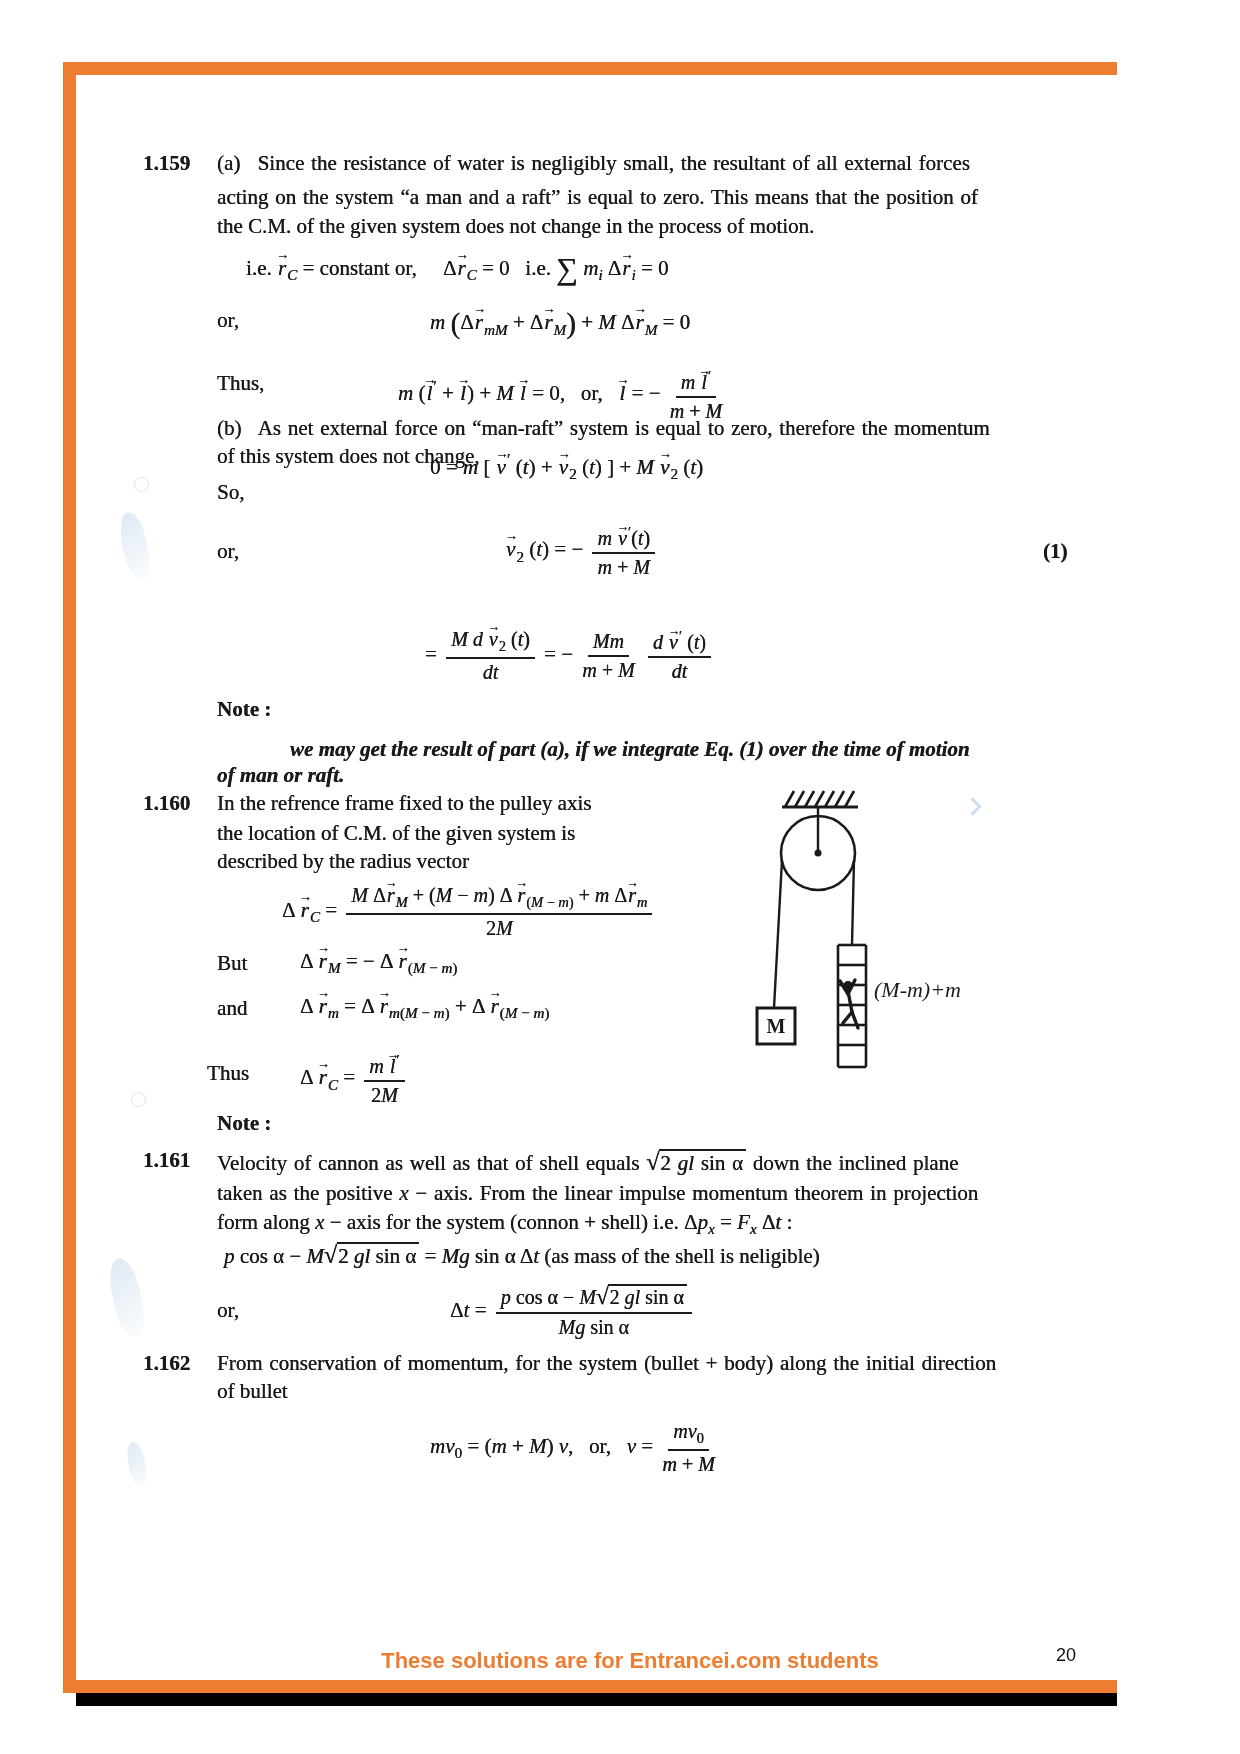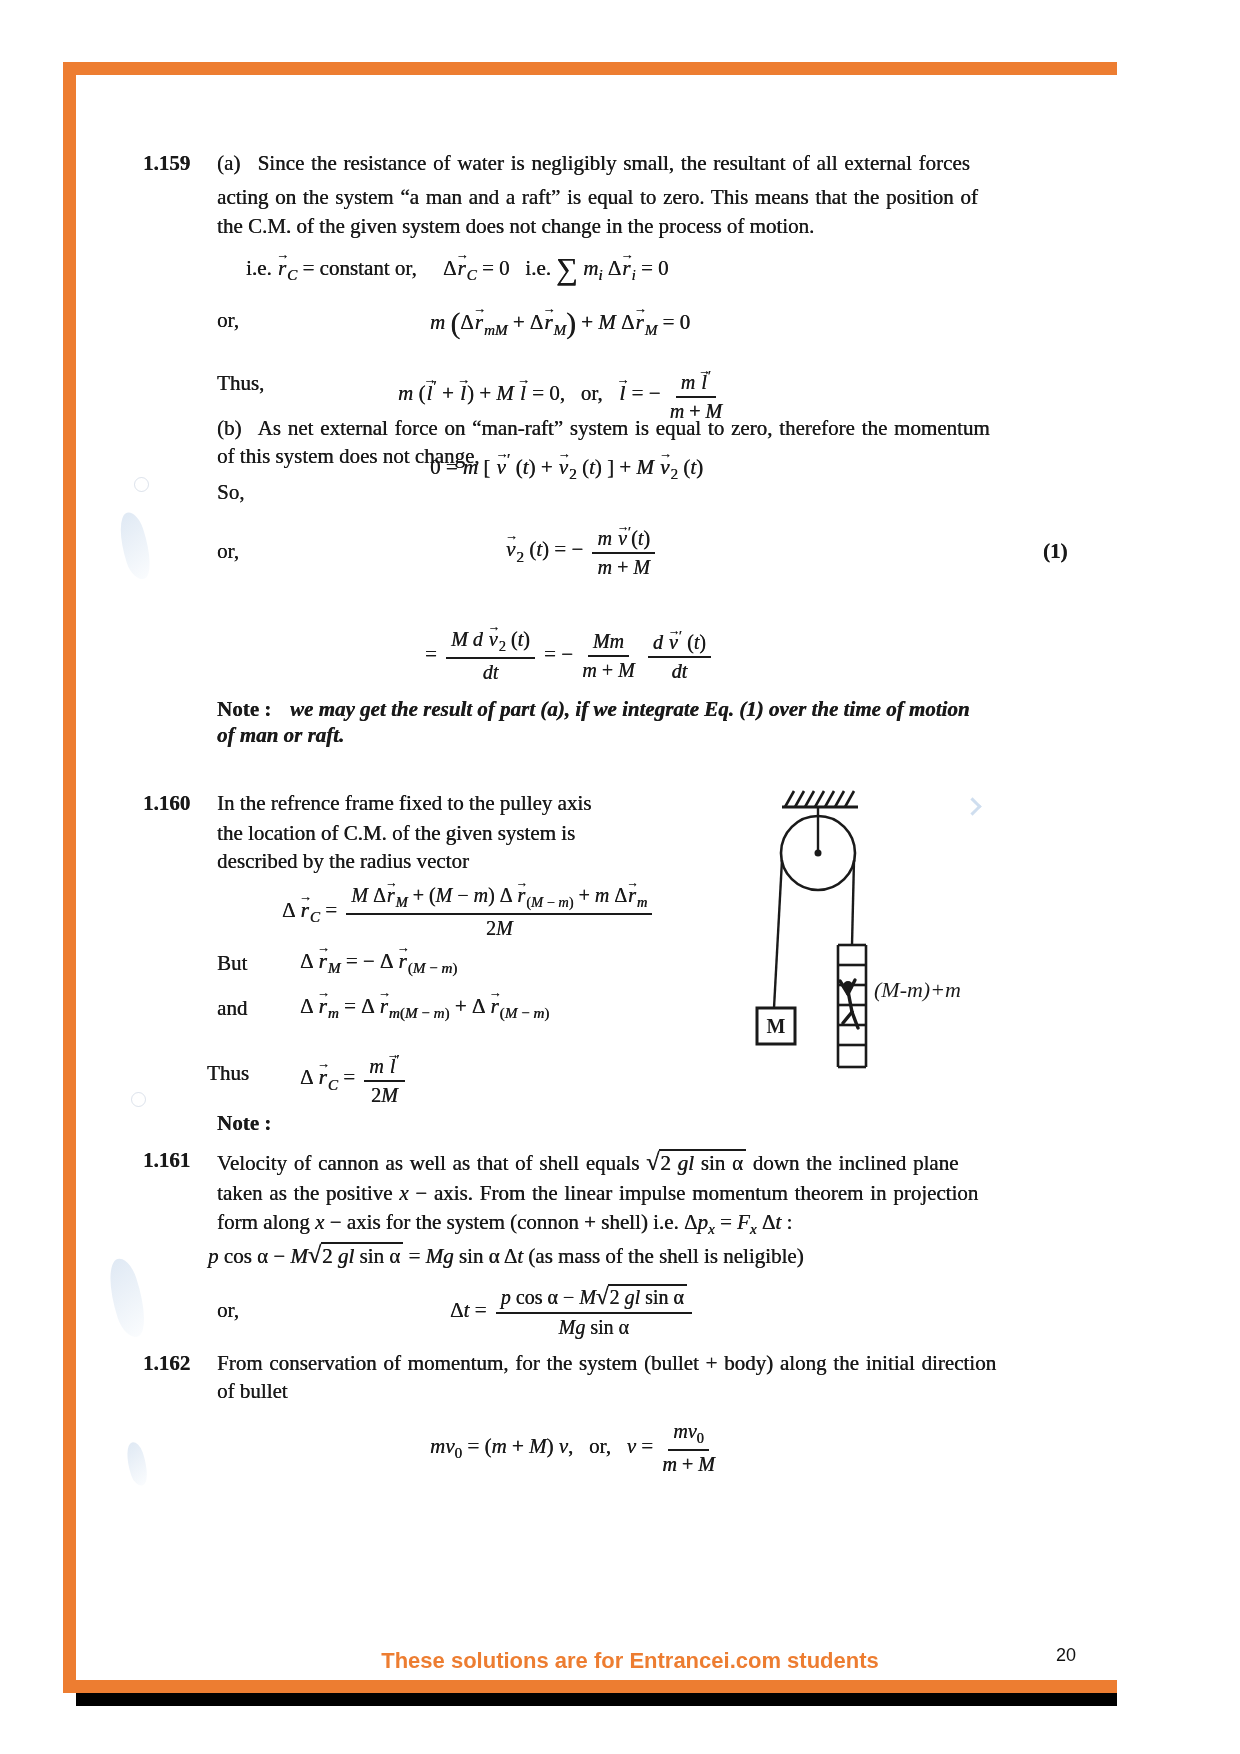--- a/index.html
+++ b/index.html
@@ -7,21 +7,21 @@
   .page { position:relative; width:1117px; height:1754px; background:#ffffff;
           font-family:"Liberation Serif","DejaVu Serif",serif; color:var(--ink); overflow:hidden;border-radius:16px; }
   .frame { position:absolute; left:63px; top:62px; width:1115px; height:1631px;
            border:13px solid var(--orange); box-shadow:13px 13px 0 0 var(--shadow);
            background:#ffffff; box-sizing:border-box; }
   .row { position:absolute; white-space:nowrap; font-size:21px; line-height:1.25;
          text-shadow:0.35px 0 0 currentColor; }
   .num  { font-weight:bold; }
   .just { word-spacing:1.5px; }
   .note-label { font-weight:bold; }
-  .note-text  { font-style:italic; font-weight:bold; }
+  .note-text  { font-style:italic; font-weight:bold;margin-top:40px; }
   .eqnum { font-weight:bold; }
   
   .vec { position:relative; display:inline-block; padding:0 1px; }
   .vec::before { content:"\2192"; position:absolute; top:-0.62em; left:55%;
                  transform:translateX(-50%); font-size:0.62em; font-style:normal; }
   .pr { font-size:0.75em; vertical-align:0.55em; font-style:normal; }
   sub { font-size:0.72em; }
   .sum { font-size:1.45em; font-style:normal; vertical-align:-0.14em; }
   .bp  { font-size:1.4em; vertical-align:-0.12em; }
   .frac { display:inline-flex; flex-direction:column; align-items:center;
@@ -157,21 +157,21 @@
       </g>
     </g>
     <text x="36" y="253" text-anchor="middle" font-size="20" font-weight="bold" fill="#1a1a1a">M</text>
     <text x="134" y="217" font-size="22" font-style="italic" fill="#1a1a1a">(M-m)+m</text>
   </svg>
 
   <div class="row num" style="left:143px;top:1147px;">1.161</div>
   <div class="row just" style="left:217px;top:1147px;">Velocity of cannon as well as that of shell equals <span class="sqrt"><span class="rs">√</span><span class="ovl">2 <i>gl</i> sin α</span></span> down the inclined plane</div>
   <div class="row" style="left:217px;top:1209px;">form along <i>x</i> − axis for the system (connon + shell) i.e. Δ<i>p<sub>x</sub></i> = <i>F<sub>x</sub></i> Δ<i>t</i> :</div>
   <div class="row just" style="left:217px;top:1180px;">taken as the positive <i>x</i> − axis. From the linear impulse momentum theorem in projection</div>
-  <div class="row" style="left:208px;top:1240px;"><i>p</i> cos α − <i>M</i><span class="sqrt"><span class="rs">√</span><span class="ovl">2 <i>gl</i> sin α</span></span> = <i>Mg</i> sin α Δ<i>t</i> (as mass of the shell is neligible)</div>
+  <div class="row" style="left:224px;top:1240px;"><i>p</i> cos α − <i>M</i><span class="sqrt"><span class="rs">√</span><span class="ovl">2 <i>gl</i> sin α</span></span> = <i>Mg</i> sin α Δ<i>t</i> (as mass of the shell is neligible)</div>
   <div class="row" style="left:217px;top:1297px;">or,</div>
   <div class="row" style="left:450px;top:1284px;">Δ<i>t</i> = <span class="frac">
         <span class="num2"><i>p</i> cos α − <i>M</i><span class="sqrt"><span class="rs">√</span><span class="ovl">2 <i>gl</i> sin α</span></span></span>
         <span class="den"><i>Mg</i> sin α</span>
       </span></div>
 
   <div class="row num" style="left:143px;top:1350px;">1.162</div>
   <div class="row just" style="left:217px;top:1350px;">From conservation of momentum, for the system (bullet + body) along the initial direction</div>
   <div class="row" style="left:217px;top:1378px;">of bullet</div>
   <div class="row" style="left:430px;top:1420px;"><i>mv</i><sub>0</sub> = (<i>m</i> + <i>M</i>) <i>v</i>,  or,  <i>v</i> = <span class="frac">

